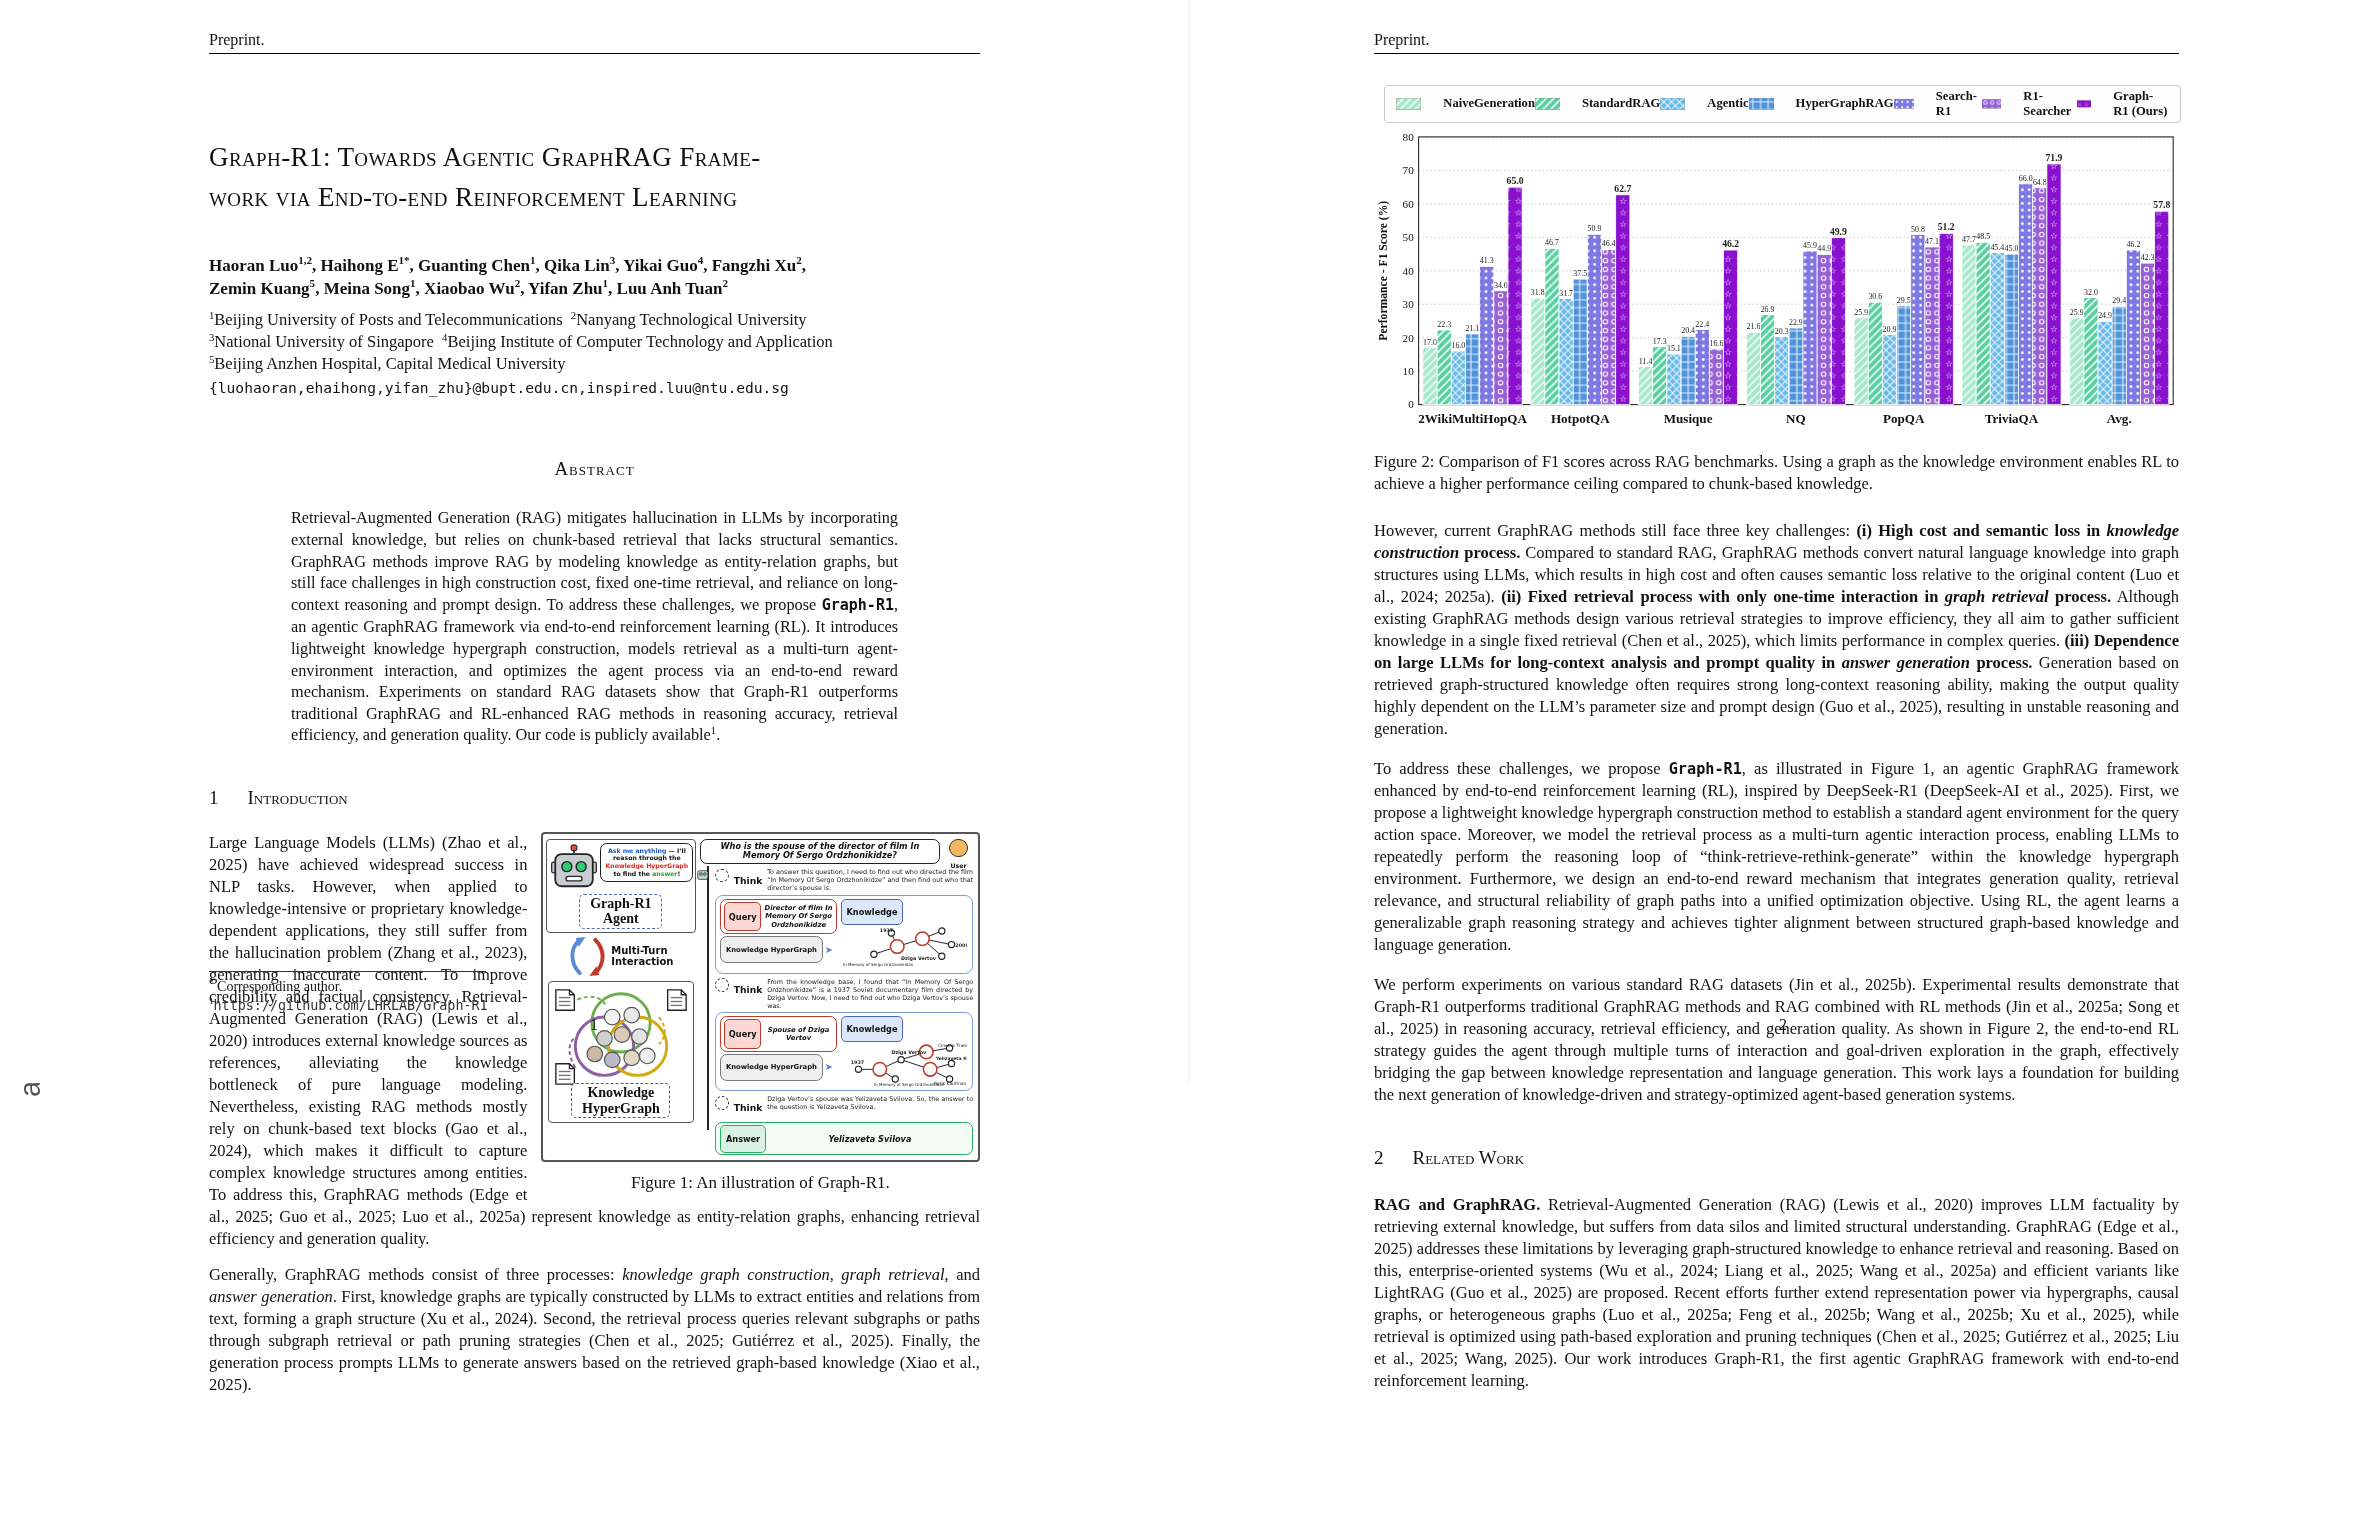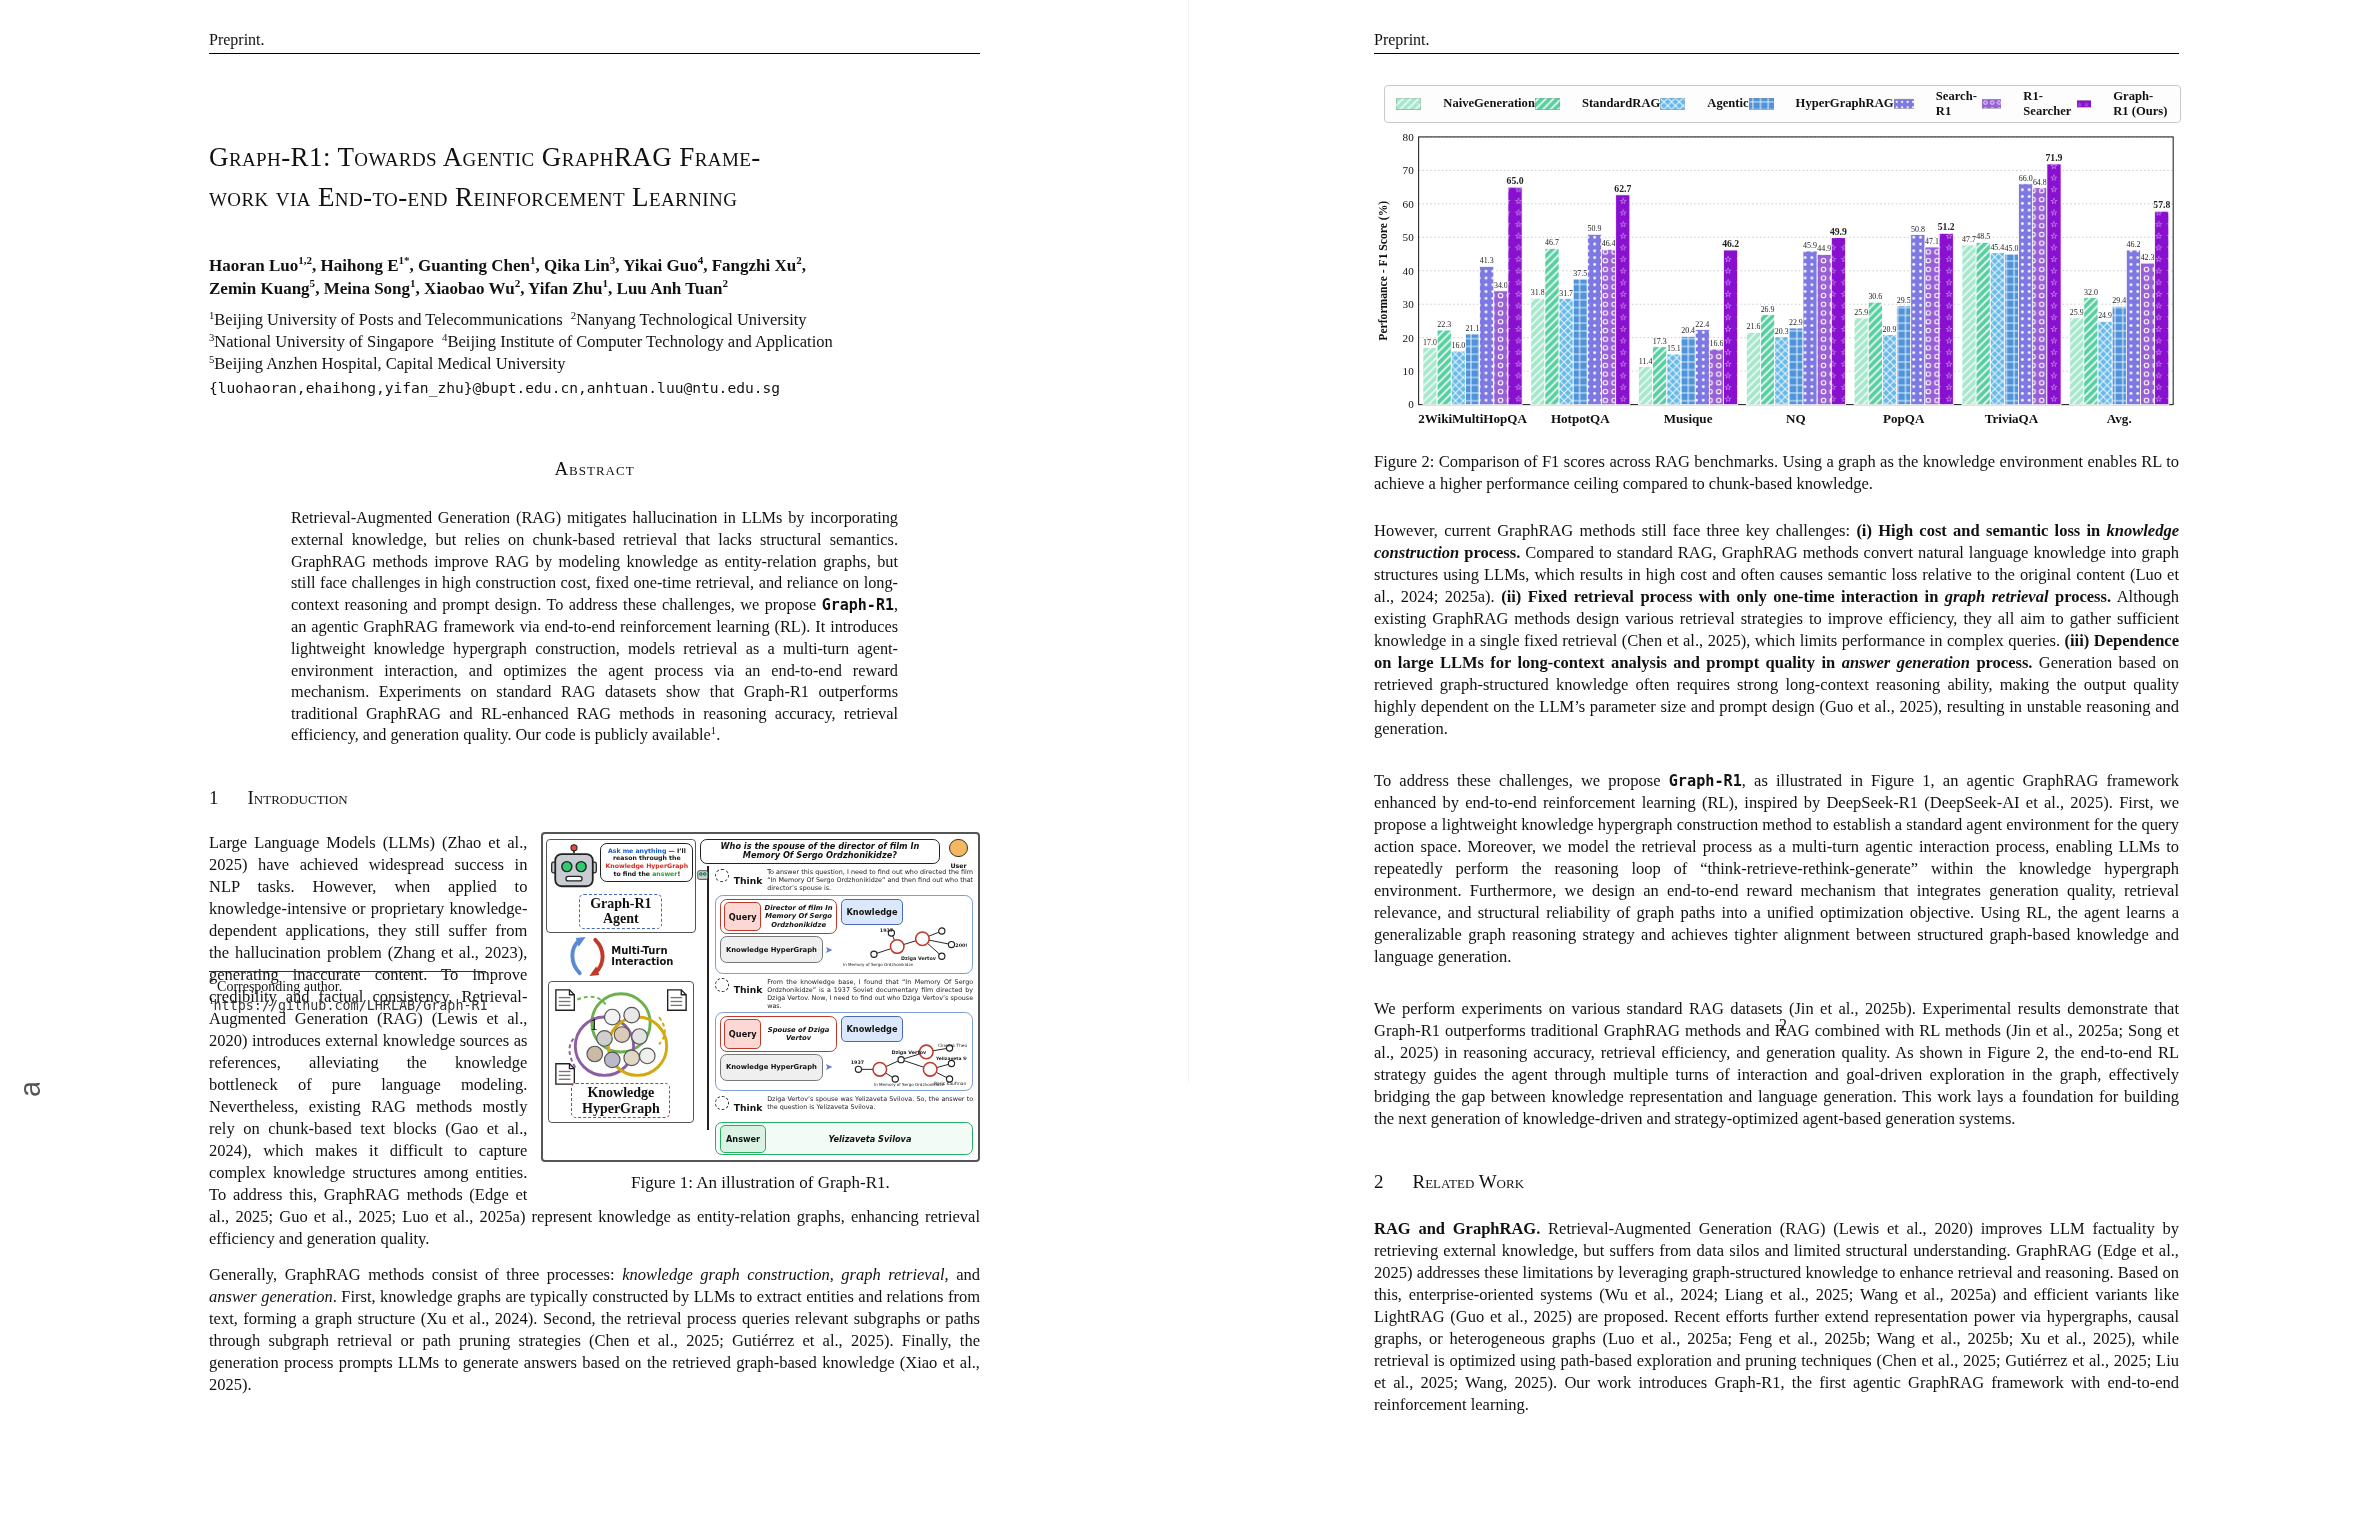--- a/index.html
+++ b/index.html
@@ -86,21 +86,21 @@
   .footnote-rule{border:none;border-top:1.2px solid #333;width:277px;margin:0 0 5.8px 0}
   .footnote-url{font-family:"DejaVu Sans Mono",monospace;font-size:13.4px;color:#333}
   .page-num{position:absolute;bottom:49px;left:0;width:100%;text-align:center;font-size:16px}
   
   .fig2-block{margin-top:31px}
   .legend-box{border:1px solid #c9c9c9;border-radius:3.9px;background:#fdfdfd;display:flex;
     justify-content:space-between;align-items:center;padding:2.9px 11.6px;margin:0 0 1.9px 9.7px;width:772px}
   .legend-item{display:flex;align-items:center;gap:22px}
   .legend-label{font-size:12.6px;font-weight:bold;font-family:"Liberation Serif",serif}
   .fig2-caption{margin-top:13.6px;font-size:16.5px;line-height:22px;text-align:justify}
-  .body-par{margin-top:30px;font-size:16.5px;line-height:22px;text-align:justify}
+  .body-par{margin-top:18px;font-size:16.5px;line-height:22px;text-align:justify}
   .body-par.first{margin-top:25px}
 </style>
 </head>
 <body>
 
 <div class="watermark">arXiv:2507.21892v1  [cs.CL]  29 Jul 2025</div>
 
 <div class="page page-1">
   <div class="content-1">
     <div class="pp-header">Preprint.</div>
@@ -115,21 +115,21 @@
       <div>Haoran Luo<sup>1,2</sup>, Haihong E<sup>1*</sup>, Guanting Chen<sup>1</sup>, Qika Lin<sup>3</sup>, Yikai Guo<sup>4</sup>, Fangzhi Xu<sup>2</sup>,</div>
       <div>Zemin Kuang<sup>5</sup>, Meina Song<sup>1</sup>, Xiaobao Wu<sup>2</sup>, Yifan Zhu<sup>1</sup>, Luu Anh Tuan<sup>2</sup></div>
     </div>
 
     <div class="affils">
       <div><sup>1</sup>Beijing University of Posts and Telecommunications <sup>2</sup>Nanyang Technological University</div>
       <div><sup>3</sup>National University of Singapore <sup>4</sup>Beijing Institute of Computer Technology and Application</div>
       <div><sup>5</sup>Beijing Anzhen Hospital, Capital Medical University</div>
     </div>
 
-    <div class="email">{luohaoran,ehaihong,yifan_zhu}@bupt.edu.cn,anhtuan.luu@ntu.edu.sg</div>
+    <div class="email">{luohaoran,ehaihong,yifan_zhu}@bupt.edu.cn,inspired.luu@ntu.edu.sg</div>
 
     <div class="abs-head">Abstract</div>
     <div class="abs-body">Retrieval-Augmented Generation (RAG) mitigates hallucination in LLMs by incorporating external knowledge, but relies on chunk-based retrieval that lacks structural semantics. GraphRAG methods improve RAG by modeling knowledge as entity-relation graphs, but still face challenges in high construction cost, fixed one-time retrieval, and reliance on long-context reasoning and prompt design. To address these challenges, we propose <code>Graph-R1</code>, an agentic GraphRAG framework via end-to-end reinforcement learning (RL). It introduces lightweight knowledge hypergraph construction, models retrieval as a multi-turn agent-environment interaction, and optimizes the agent process via an end-to-end reward mechanism. Experiments on standard RAG datasets show that Graph-R1 outperforms traditional GraphRAG and RL-enhanced RAG methods in reasoning accuracy, retrieval efficiency, and generation quality. Our code is publicly available<sup>1</sup>.</div>
 
     <div class="sec-head">
       <span class="sec-num">1</span><span>Introduction</span>
     </div>
 
     <div class="intro-wrap">
 

